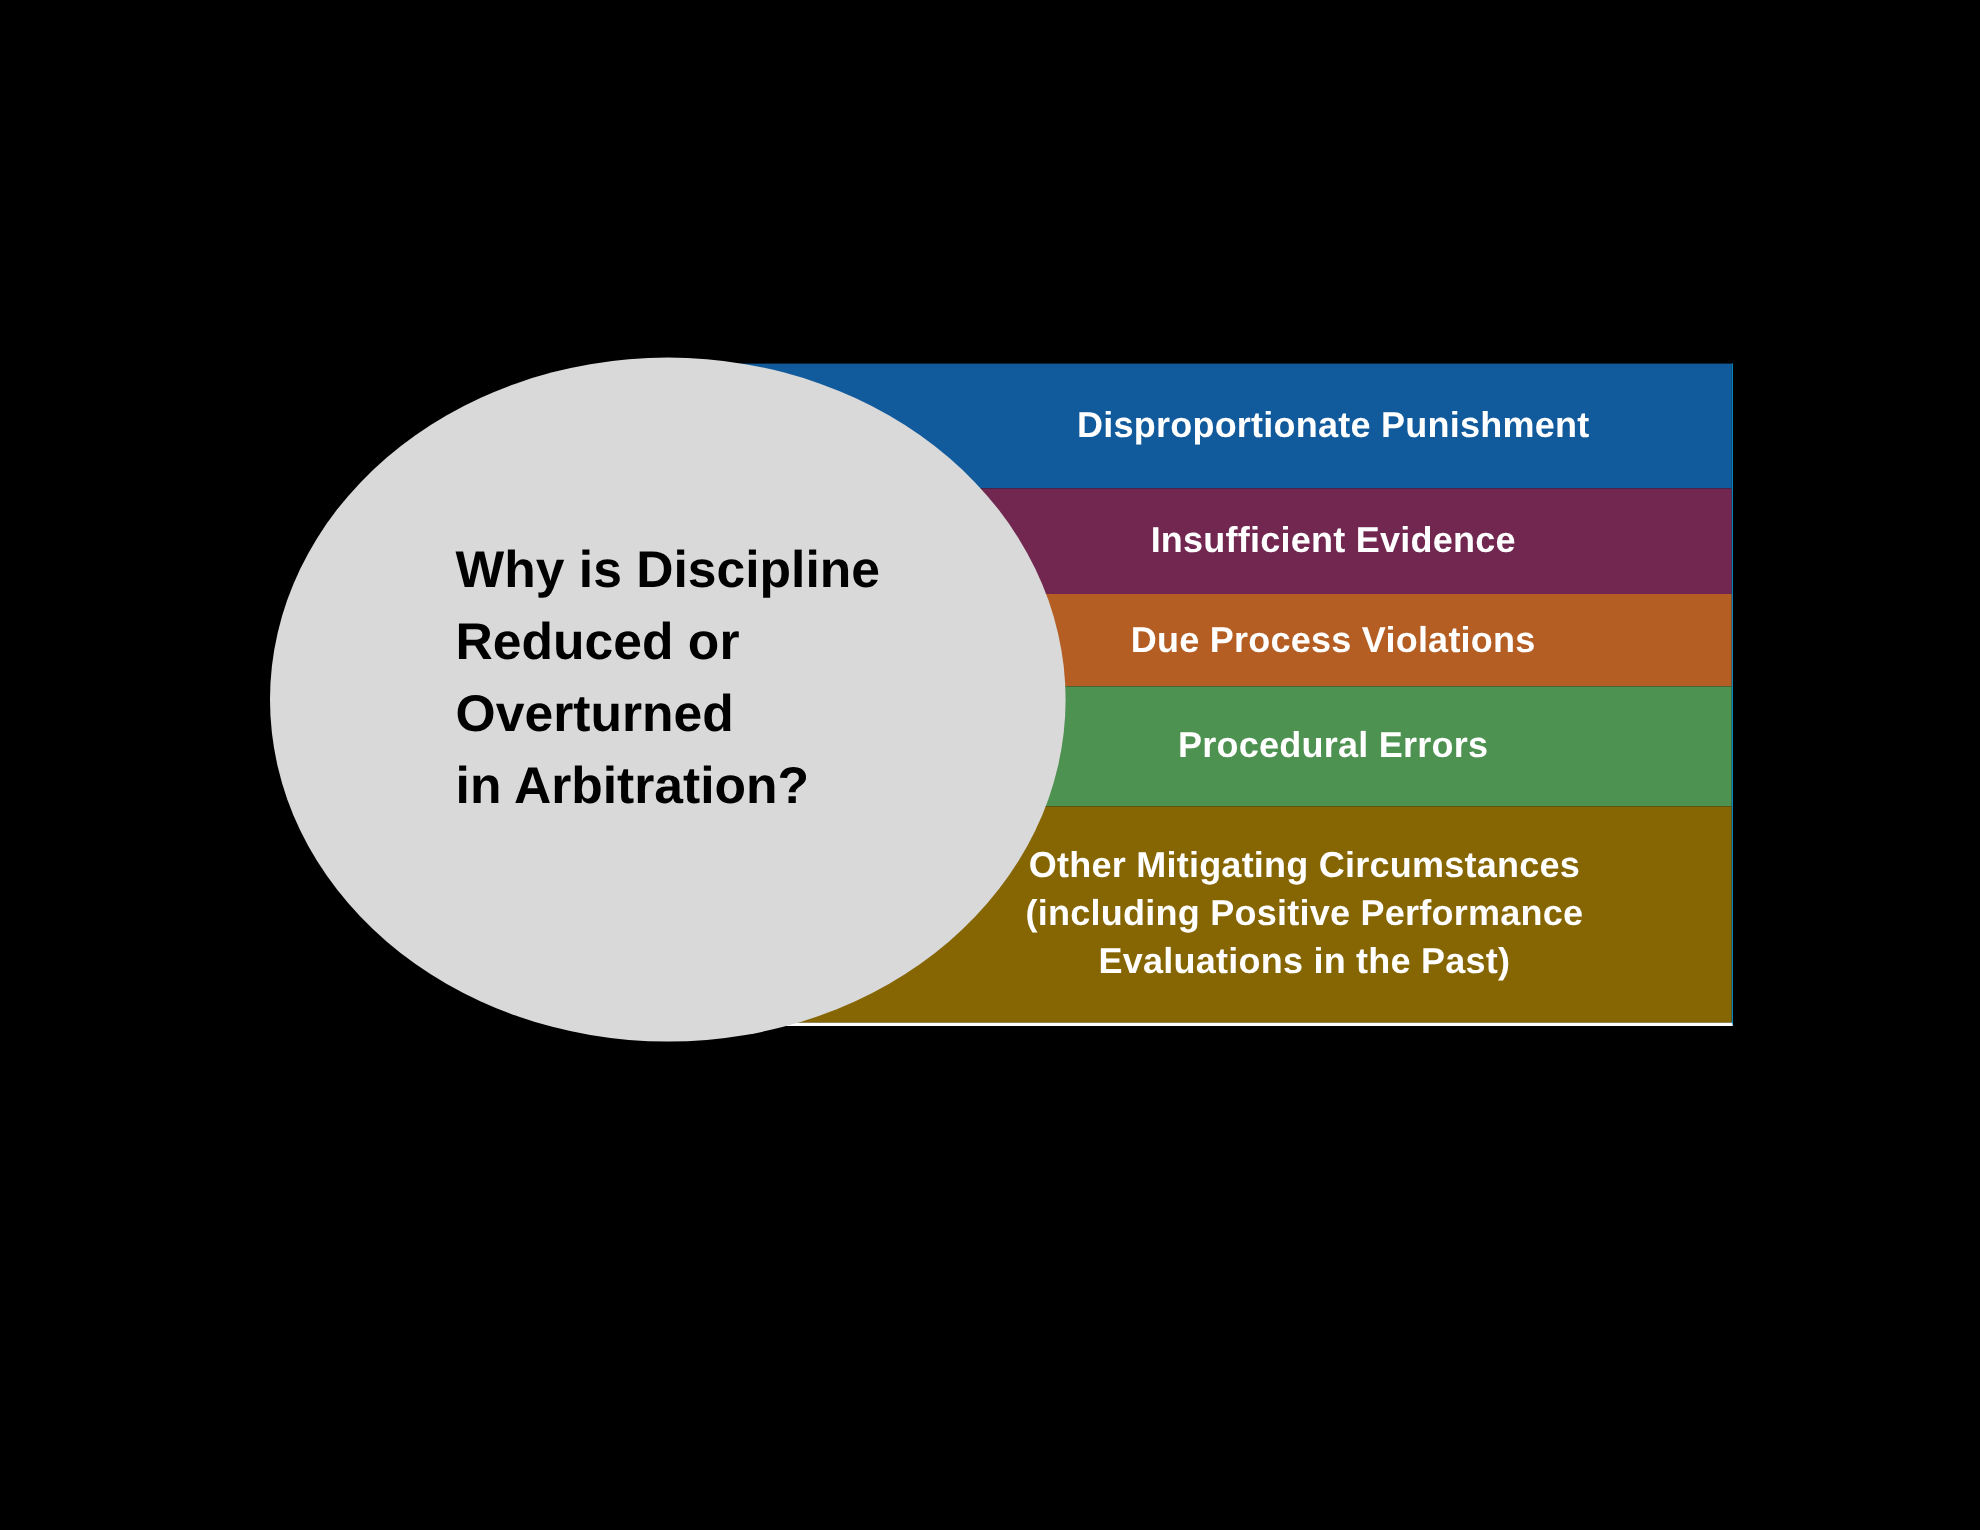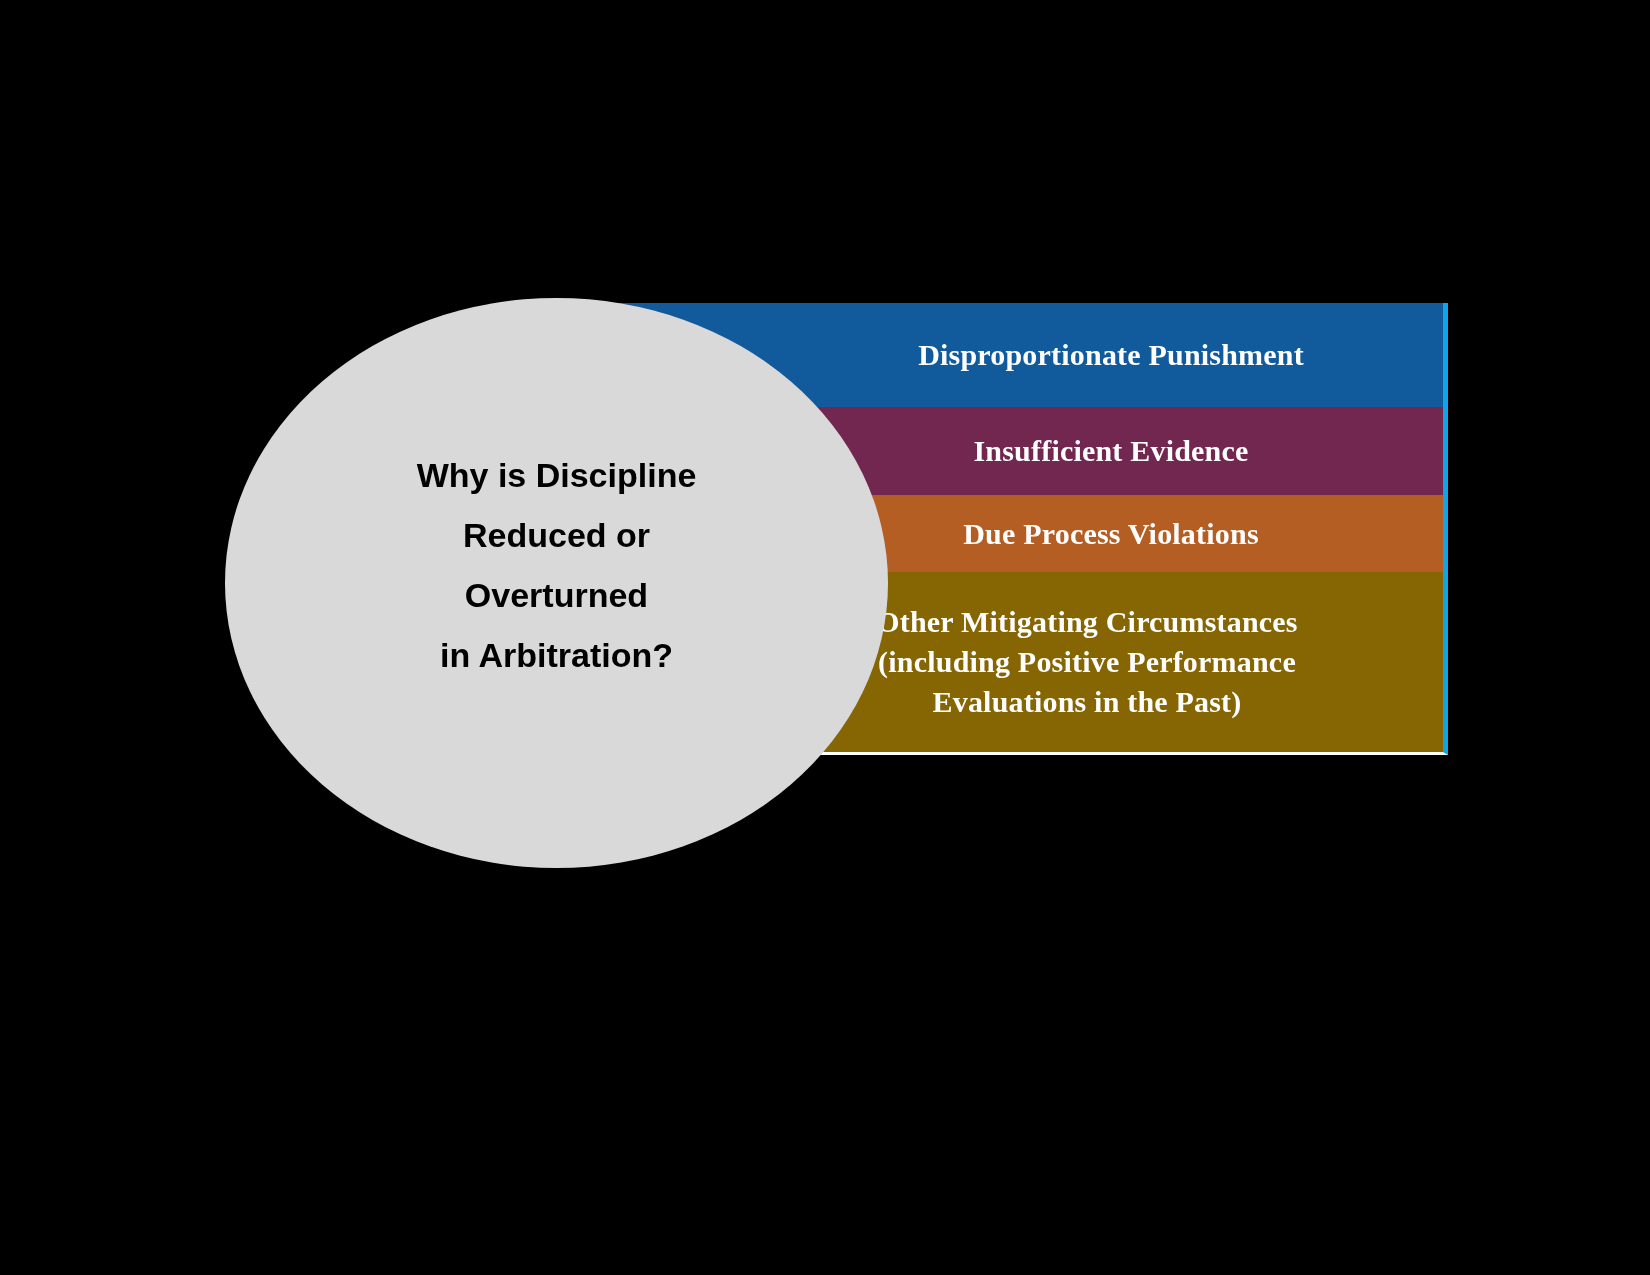--- a/index.html
+++ b/index.html
@@ -14,23 +14,22 @@
     height: 1275px;
     background: #000000;
     overflow: hidden;
   }
   
   .bars-block {
     position: absolute;
     left: 600px;
     top: 303px;
     width: 843px;
-    border-right: 5px solid #0ea5e9;
+    border-right: 1px solid #0ea5e9;
     border-bottom: 3px solid #ffffff;
-    font-family: Liberation Serif, serif;
   }
   .bar {
     position: relative;
     width: 100%;
   }
   .bar-1 { height: 104px; }
   .bar-2 { height: 88px; }
   .bar-3 { height: 77px; }
   .bar-4 { height: 100px; }
   .bar-5 { height: 180px; }
@@ -63,42 +62,45 @@
     height: 570px;
     border-radius: 50%;
     display: flex;
     align-items: center;
     justify-content: center;
     z-index: 2;
   }
   .question-title {
     color: #000000;
     font-weight: bold;
-    font-size: 34px;
+    font-size: 43px;
     line-height: 60px;
-    text-align: center;
+    text-align: left;
     white-space: pre-line;
     transform: translateY(-18px);
   }
 </style>
 </head>
 <body>
 
 <div class="stage">
 
   <div class="bars-block">
     <div class="bar bar-1" style="background-color: rgb(17, 90, 156);">
       <span class="bar-label">Disproportionate Punishment</span>
     </div>
     <div class="bar bar-2" style="background-color: rgb(114, 39, 80);">
       <span class="bar-label">Insufficient Evidence</span>
     </div>
     <div class="bar bar-3" style="background-color: rgb(180, 94, 36);">
       <span class="bar-label">Due Process Violations</span>
     </div>
+    <div class="bar bar-4" style="background-color: rgb(78, 146, 81);">
+      <span class="bar-label">Procedural Errors</span>
+    </div>
     <div class="bar bar-5" style="background-color: rgb(134, 101, 3);">
       <span class="bar-label">Other Mitigating Circumstances
 (including Positive Performance
 Evaluations in the Past)</span>
     </div>
   </div>
 
   <div class="question-ellipse" style="background-color: rgb(217, 217, 217);">
     <div class="question-title">Why is Discipline
 Reduced or

